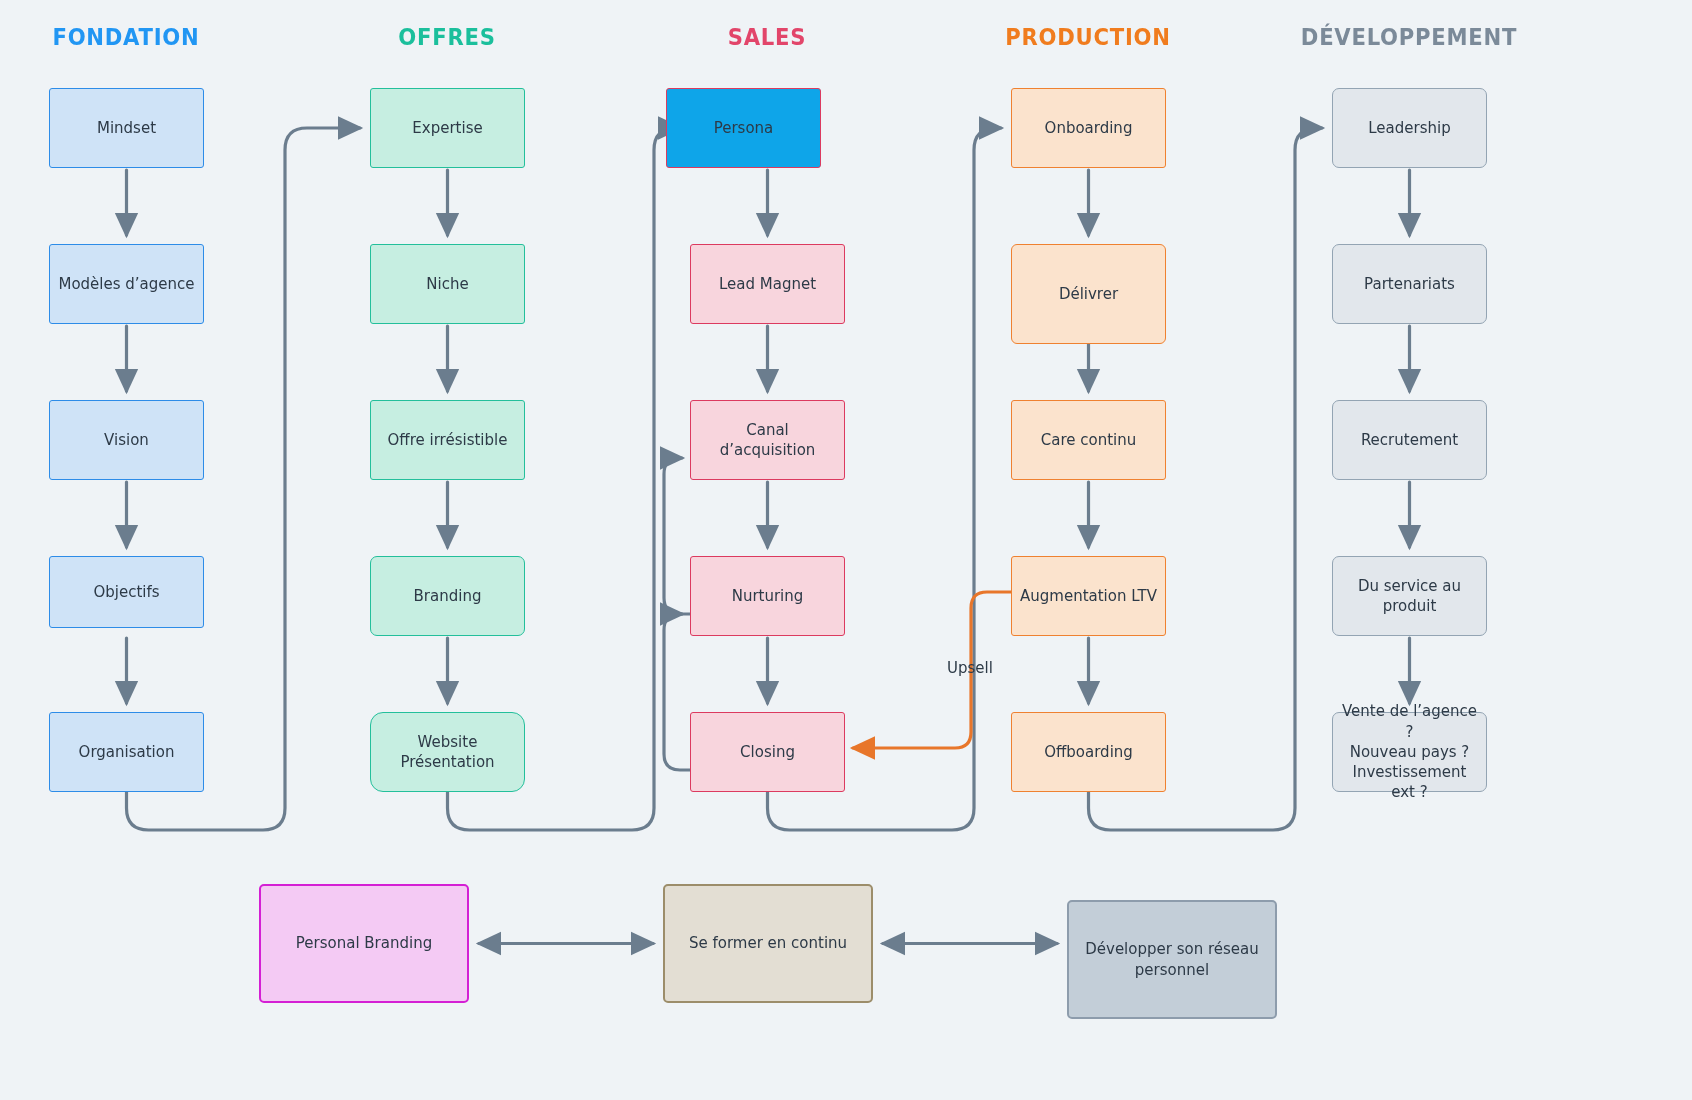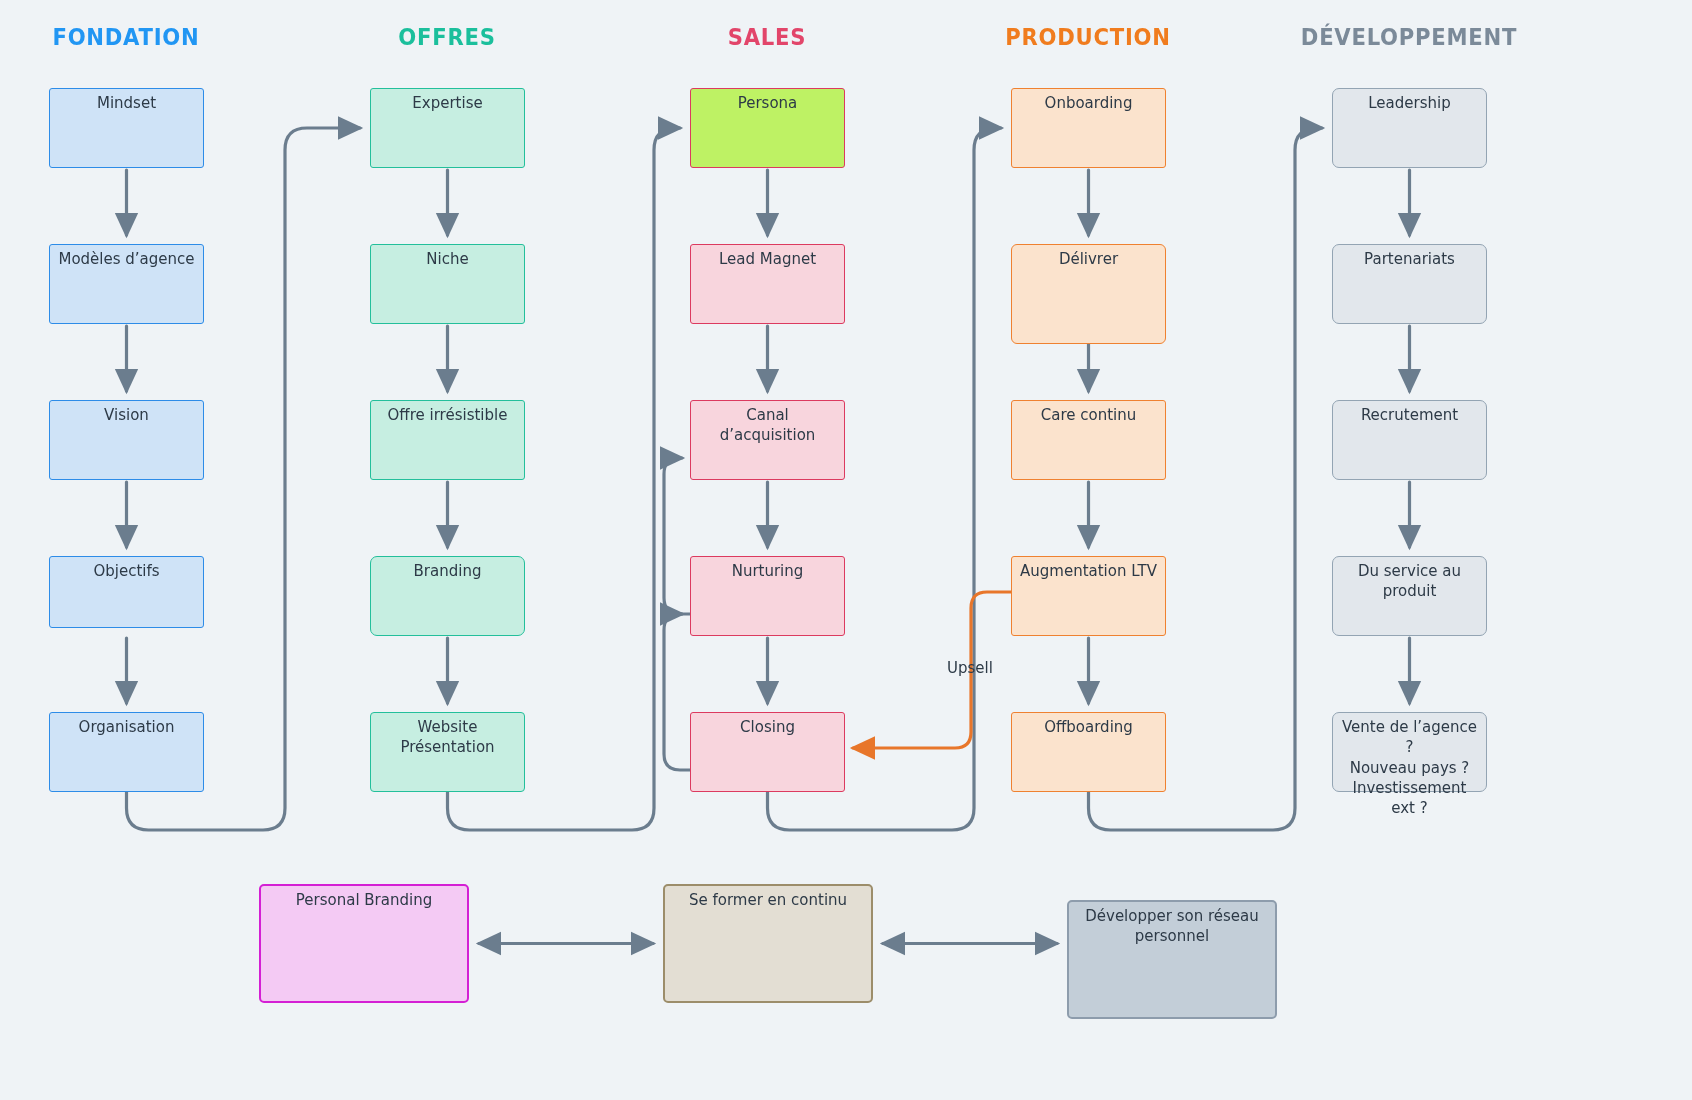--- a/index.html
+++ b/index.html
@@ -20,21 +20,21 @@
     letter-spacing:0.8px;
     transform:scaleX(0.92);
     white-space:nowrap;
     text-align:center;
   }
 
   .node{
     position:absolute;
     box-sizing:border-box;
     display:flex;
-    align-items:flex-start;
+    align-items:center;
     justify-content:center;
     text-align:center;
     font-size:15px;
     line-height:1.35;
     color:#2d3a47;
     padding:4px 8px;
   }
   .node span{display:block;}
 
   .edge-label{
@@ -121,24 +121,24 @@
       </div>
       <div class="node" style="left: 370px; top: 244px; width: 155px; height: 80px; background: rgb(198, 238, 225); border: 1.8px solid rgb(35, 191, 155); border-radius: 3px;">
         <span>Niche</span>
       </div>
       <div class="node" style="left: 370px; top: 400px; width: 155px; height: 80px; background: rgb(198, 238, 225); border: 1.8px solid rgb(35, 191, 155); border-radius: 3px;">
         <span>Offre irrésistible</span>
       </div>
       <div class="node" style="left: 370px; top: 556px; width: 155px; height: 80px; background: rgb(198, 238, 225); border: 1.8px solid rgb(35, 191, 155); border-radius: 7px;">
         <span>Branding</span>
       </div>
-      <div class="node" style="left: 370px; top: 712px; width: 155px; height: 80px; background: rgb(198, 238, 225); border: 1.8px solid rgb(35, 191, 155); border-radius: 4px;">
+      <div class="node" style="left: 370px; top: 712px; width: 155px; height: 80px; background: rgb(198, 238, 225); border: 1.8px solid rgb(35, 191, 155); border-radius: 13px;">
         <span>Website<br>Présentation</span>
       </div>
-      <div class="node" style="left: 690px; top: 88px; width: 155px; height: 80px; background: #bef264; border: 1.8px solid rgb(220, 58, 95); border-radius: 3px;">
+      <div class="node" style="left: 666px; top: 88px; width: 155px; height: 80px; background: #0ea5e9; border: 1.8px solid rgb(220, 58, 95); border-radius: 3px;">
         <span>Persona</span>
       </div>
       <div class="node" style="left: 690px; top: 244px; width: 155px; height: 80px; background: rgb(248, 213, 221); border: 1.8px solid rgb(220, 58, 95); border-radius: 3px;">
         <span>Lead Magnet</span>
       </div>
       <div class="node" style="left: 690px; top: 400px; width: 155px; height: 80px; background: rgb(248, 213, 221); border: 1.8px solid rgb(220, 58, 95); border-radius: 3px;">
         <span>Canal d’acquisition</span>
       </div>
       <div class="node" style="left: 690px; top: 556px; width: 155px; height: 80px; background: rgb(248, 213, 221); border: 1.8px solid rgb(220, 58, 95); border-radius: 3px;">
         <span>Nurturing</span>

